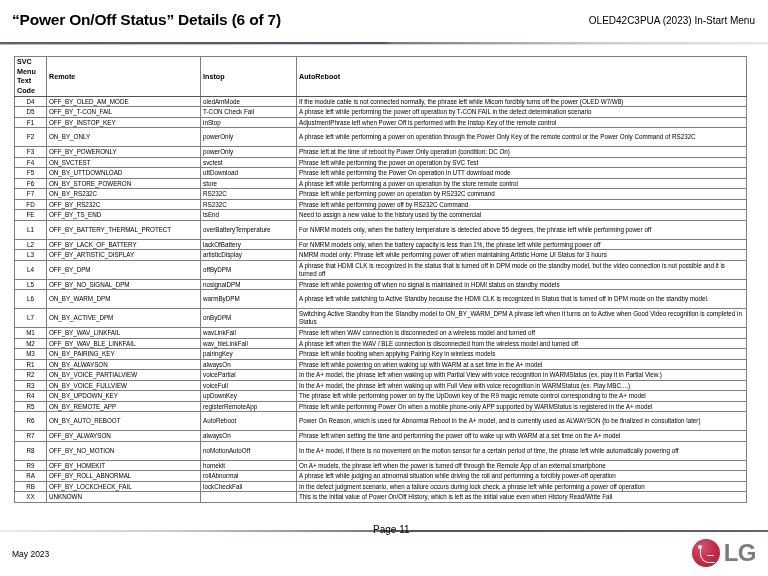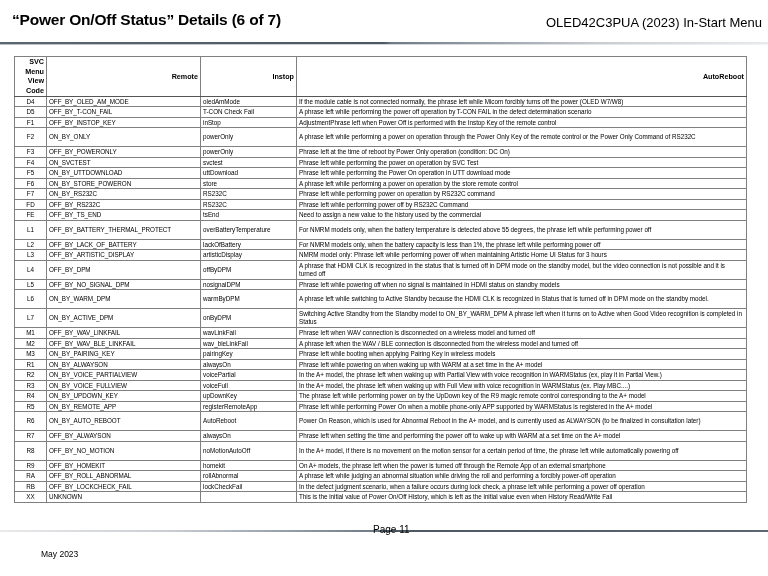--- a/index.html
+++ b/index.html
@@ -34,23 +34,23 @@
     position: absolute;
     left: 12px;
     top: 11px;
     font-size: 15.5px;
     font-weight: bold;
     letter-spacing: -0.2px;
     white-space: nowrap;
   }
   .model-label {
     position: absolute;
-    right: 6px;
+    right: 13px;
     top: 15px;
-    font-size: 13px;
+    font-size: 10px;
     font-weight: normal;
     color: #000;
     white-space: nowrap;
   }
   .header-rule {
     position: absolute;
     left: 0;
     top: 42px;
     width: 768px;
     height: 2px;
@@ -82,21 +82,21 @@
     padding: 0 2px;
     vertical-align: middle;
     font-size: 6.3px;
     line-height: 1.30;
     font-weight: normal;
     color: #000;
   }
   table.dtable thead th {
     font-size: 7.2px;
     font-weight: bold;
-    text-align: right;
+    text-align: left;
     height: 26px;
     border-bottom: 1.5px solid #555;
     line-height: 1.35;
   }
   .col-code  { width: 32px; }
   .col-hist  { width: 154px; }
   .col-str   { width: 96px; }
   .col-desc  { width: 450px; }
 
   td.c-code {
@@ -130,21 +130,20 @@
     top: 530px;
     width: 768px;
     height: 2px;
     background: linear-gradient(to right, #e9eaec 0%, #c9cdd2 22%, #6f7a86 49%, #4d5763 50%, #5c6672 100%);
   }
   .footer-date {
     position: absolute;
     left: 12px;
     top: 549px;
     font-size: 8.5px;
-    margin-left: 29px;
   }
   .footer-page {
     position: absolute;
     left: 373px;
     top: 524px;
     font-size: 10px;
   }
   .lg-logo {
     position: absolute;
     right: 12px;
@@ -213,21 +212,21 @@
       <colgroup>
         <col class="col-code">
         <col class="col-hist">
         <col class="col-str">
         <col class="col-desc">
       </colgroup>
       <thead>
         <tr>
           <th>
             <span>SVC Menu</span><br>
-            <span>View Code</span>
+            <span>Text Code</span>
           </th>
           <th>Remote</th>
           <th>Instop</th>
           <th>AutoReboot</th>
         </tr>
       </thead>
       <tbody id="table-body">
           <tr class="r1">
             <td class="c-code">D4</td>
             <td class="c-hist">OFF_BY_OLED_AM_MODE</td>
@@ -426,14 +425,22 @@
             <td class="c-str"></td>
             <td class="c-desc">This is the initial value of Power On/Off History, which is left as the initial value even when History Read/Write Fail</td>
           </tr>
         </tbody>
     </table>
   </div>
 
   <div class="footer-rule"></div>
   <div class="footer-date">May 2023</div>
   <div class="footer-page">Page 11</div>
+  <div class="lg-logo">
+    <div class="lg-mark">
+      <div class="face"></div>
+      <div class="eye"></div>
+      <div class="mouth"></div>
+    </div>
+    <div class="lg-text">LG</div>
+  </div>
 
 </div>
 
 </body></html>

